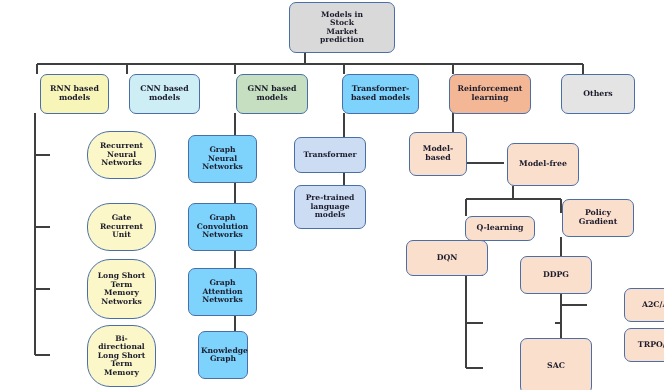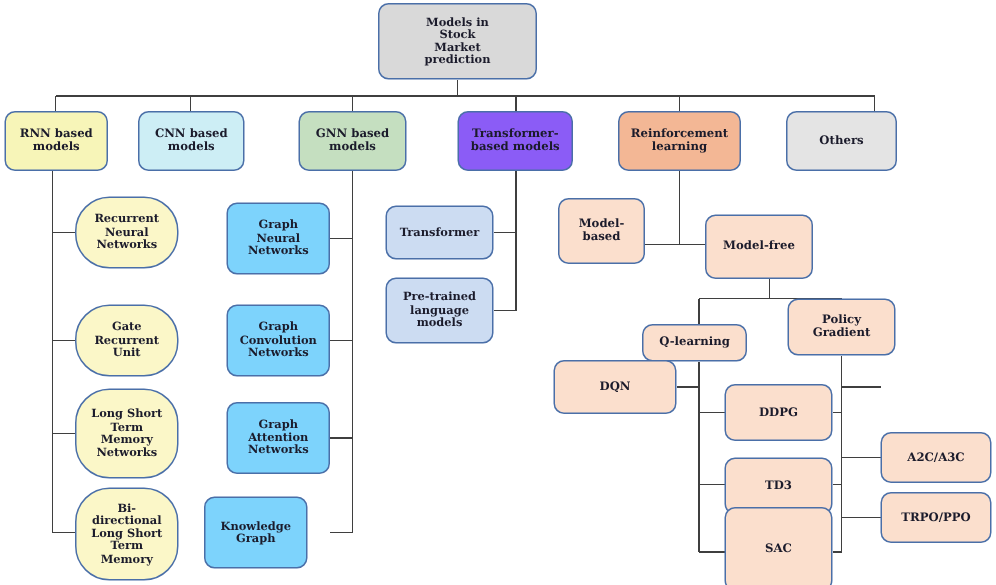--- a/index.html
+++ b/index.html
@@ -28,28 +28,29 @@
     border-radius:7px;
     display:flex;
     align-items:center;
     justify-content:center;
     text-align:center;
     color:#1b1b2b;
     font-weight:bold;
     line-height:1.12;
     padding:1px 2px;
     z-index:2;
+    margin-left:37px;
   }
   .node span{display:block;width:100%;}
   
   .c-root{background:#d9d9d9;}
   .c-rnn{background:#f7f5b8;}
   .c-cnn{background:#cdeef5;}
   .c-gnn{background:#c5dfc0;}
-  .c-trf{background:#8b5cf6;}
+  .c-trf{background:#7dd3fc;}
   .c-rl {background:#f3b795;}
   .c-oth{background:#e4e4e4;}
   .c-rnnk{background:#fbf7c8;border-radius:23px;}
   .c-gnnk{background:#7dd3fc;text-align:center;}
   .c-trfk{background:#ccdcf2;}
   .c-rlk{background:#fbdfcd;}
   
   .fs-root{font-size:7.6px;}
   .fs-cat{font-size:7.8px;}
   .fs-leaf{font-size:7.6px;}
@@ -152,21 +153,21 @@
 
   <div class="node c-gnnk fs-leaf" style="left:151px;top:135px;width:69px;height:48px;">
     <span>Graph<br>Neural<br>Networks</span>
   </div>
   <div class="node c-gnnk fs-leaf" style="left:151px;top:203px;width:69px;height:48px;">
     <span>Graph<br>Convolution<br>Networks</span>
   </div>
   <div class="node c-gnnk fs-leaf" style="left:151px;top:268px;width:69px;height:48px;">
     <span>Graph<br>Attention<br>Networks</span>
   </div>
-  <div class="node c-gnnk fs-leaf" style="left:136px;top:331px;width:69px;height:48px;">
+  <div class="node c-gnnk fs-leaf" style="left:161px;top:331px;width:50px;height:48px;">
     <span>Knowledge<br>Graph</span>
   </div>
 
   <div class="node c-trfk fs-leaf" style="left:257px;top:137px;width:72px;height:36px;">
     <span>Transformer</span>
   </div>
   <div class="node c-trfk fs-leaf" style="left:257px;top:185px;width:72px;height:44px;">
     <span>Pre-trained<br>language<br>models</span>
   </div>
 
@@ -184,23 +185,20 @@
     <span>Policy<br>Gradient</span>
   </div>
 
   <div class="node c-rlk fs-rl" style="left:369px;top:240px;width:82px;height:36px;">
     <span>DQN</span>
   </div>
 
   <div class="node c-rlk fs-rl" style="left:483px;top:256px;width:72px;height:38px;">
     <span>DDPG</span>
   </div>
-  <div class="node c-rlk fs-rl" style="left:483px;top:305px;width:72px;height:38px;">
-    <span>TD3</span>
-  </div>
   <div class="node c-rlk fs-rl" style="left:483px;top:338px;width:72px;height:56px;">
     <span>SAC</span>
   </div>
 
   <div class="node c-rlk fs-rl" style="left:587px;top:288px;width:74px;height:34px;">
     <span>A2C/A3C</span>
   </div>
   <div class="node c-rlk fs-rl" style="left:587px;top:328px;width:74px;height:34px;">
     <span>TRPO/PPO</span>
   </div>

